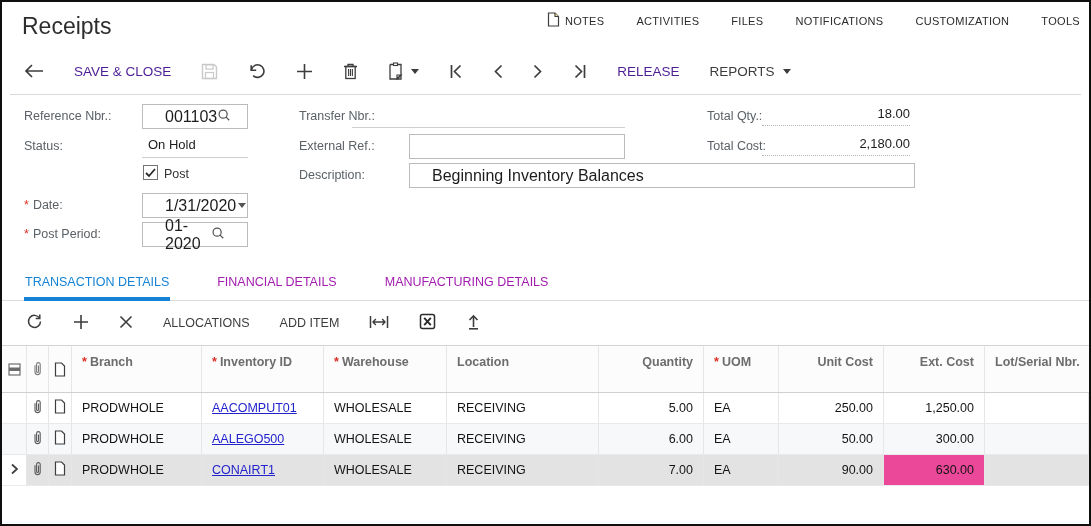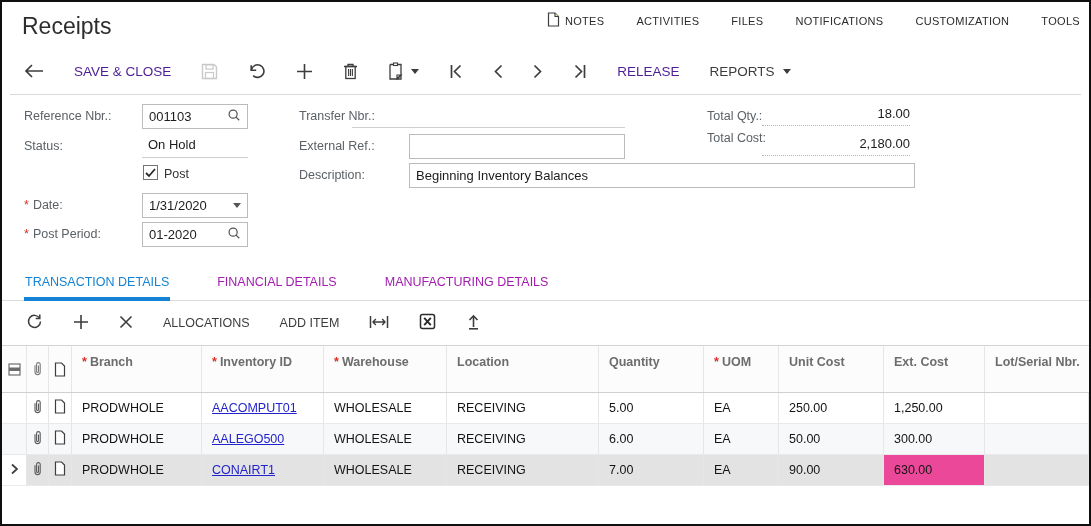--- a/index.html
+++ b/index.html
@@ -22,21 +22,21 @@
   .tbtn svg { display:block; }
   .caret { width:0; height:0; border-left:4.5px solid transparent; border-right:4.5px solid transparent;
            border-top:5px solid #3d3d3d; margin-left:2px; }
   .toolbar-divider { height:1px; background:#d9d9d9; margin:0 8px; }
 
   
   .form-area { position:relative; height:168px; }
   .flabel { position:absolute; font-size:12.5px; color:#5b6166; }
   .req-star { color:#d93025; margin-right:4px; font-size:12.5px; }
   .inputbox { position:absolute; height:25px; border:1px solid #b9bbbd; background:#fff;
-              display:flex; align-items:center; padding:0 6px; font-size:13px; color:#1c1c1c; }
+              display:flex; align-items:center; padding:0 22px; font-size:16px; color:#1c1c1c; }
   .inputbox .grow { flex:1 1 auto; }
   .readonly-line { position:absolute; border-bottom:1px solid #cfcfcf; height:24px;
                    font-size:13px; color:#1c1c1c; padding:3px 6px 0 6px; }
   .dotted-val { position:absolute; text-align:right; font-size:13px; color:#1c1c1c;
                 border-bottom:1px dotted #b5b5b5; padding-bottom:4px; }
   .checkbox { position:absolute; width:15px; height:15px; border:1px solid #757575; background:#fff;
               display:flex; align-items:center; justify-content:center; cursor:pointer; }
   .checkbox svg { display:none; }
   .checkbox.checked svg { display:block; }
   .cb-label { position:absolute; font-size:12.5px; color:#333; }
@@ -54,21 +54,21 @@
 
   
   .grid { border-top:1px solid #d4d4d4; }
   .grid-cols { display:grid;
     grid-template-columns:25px 22px 23px 130px 122px 123px 152px 105px 75px 105px 101px minmax(104px,1fr); }
   .gheader { background:#fcfcfc; border-bottom:1px solid #d0d0d0; height:47px; }
   .gheader .gcell { font-weight:bold; color:#6d6d6d; font-size:12.5px; padding-top:9px;
                     align-items:flex-start; }
   .gcell { border-right:1px solid #e6e6e6; padding:0 10px; display:flex; align-items:center;
            font-size:12.5px; color:#141414; overflow:hidden; white-space:nowrap; }
-  .gcell.right { }
+  .gcell.right { justify-content:flex-end; }
   .gcell.icon-cell { justify-content:center; padding:0; }
   .gheader .gcell.icon-cell { align-items:center; padding-top:0; }
   .grid-row { height:31px; border-bottom:1px solid #e9e9e9; background:#fff; cursor:pointer; }
   .grid-row.alt { background:#f7f8fa; }
   .grid-row.selected { background:#e3e3e3; }
   .grid-row.selected .selector-cell { background:#fff; }
   .gcell.sel-cell { background:#ec4899; }
   .glink { color:#2323cd; text-decoration:underline; cursor:pointer; }
   .hreq { color:#d93025; margin-right:3px; }
 </style>
@@ -246,21 +246,21 @@
     </div>
 
     <div class="flabel" style="left:297px; top:73px;">Description:</div>
     <div class="inputbox" style="left:407px; top:68px; width:506px;">
       <span class="grow">Beginning Inventory Balances</span>
     </div>
 
     <div class="flabel" style="left:705px; top:14px;">Total Qty.:</div>
     <div class="dotted-val" style="left:760px; top:11px; width:148px;">18.00</div>
 
-    <div class="flabel" style="left:705px; top:36px;text-align:right;">Total Cost:</div>
+    <div class="flabel" style="left:705px; top:44px;text-align:right;">Total Cost:</div>
     <div class="dotted-val" style="left:760px; top:41px; width:148px;">2,180.00</div>
   </div>
 
   <div class="tabbar">
     <div class="tab active">TRANSACTION DETAILS</div>
     <div class="tab">FINANCIAL DETAILS</div>
     <div class="tab">MANUFACTURING DETAILS</div>
   </div>
 
   <div class="grid-toolbar">

